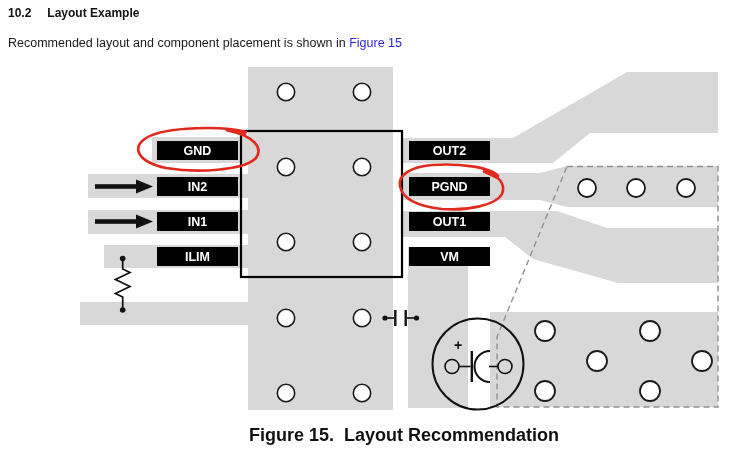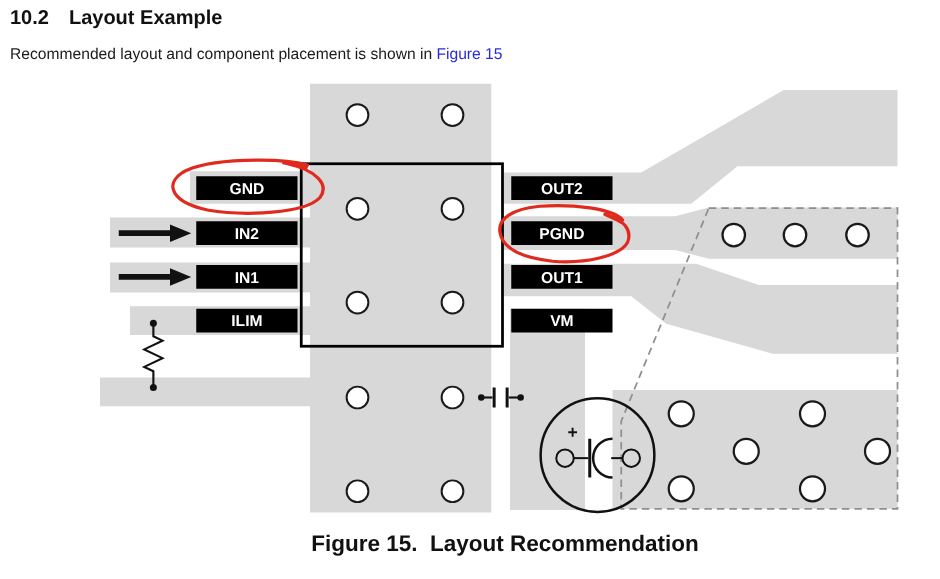--- a/index.html
+++ b/index.html
@@ -1,18 +1,18 @@
 <!DOCTYPE html>
 <html><head>
 <meta charset="utf-8">
 <style>
   html,body{margin:0;padding:0;background:#ffffff;}
   #page{position:relative;width:752px;height:463px;background:#ffffff;overflow:hidden;
         font-family:"Liberation Sans",sans-serif;}
-  #heading{position:absolute;left:8px;top:6px;font-size:16px;font-weight:bold;color:#111;}
+  #heading{position:absolute;left:8px;top:6px;font-size:12px;font-weight:bold;color:#111;}
   #heading .num{margin-right:16px;}
   #body-line{position:absolute;left:8px;top:36px;font-size:12.5px;color:#1a1a1a;text-align:right;}
   #body-line a{color:#2b2bd8;text-decoration:none;cursor:pointer;}
   #caption{position:absolute;left:404px;top:425px;transform:translateX(-50%);
            font-size:18px;font-weight:bold;color:#111;white-space:pre;}
   svg text.pin{font-family:"Liberation Sans",sans-serif;font-weight:bold;font-size:12.5px;
                fill:#ffffff;text-anchor:middle;}
   svg text.plus{font-family:"Liberation Sans",sans-serif;font-weight:bold;font-size:14px;
                 fill:#111;text-anchor:middle;}
 </style>

